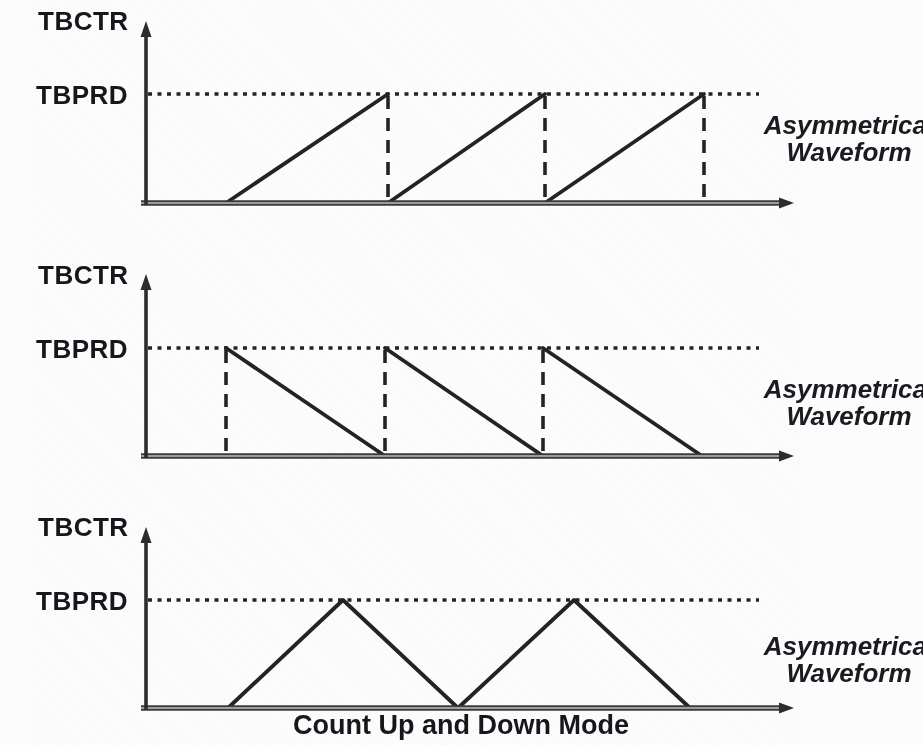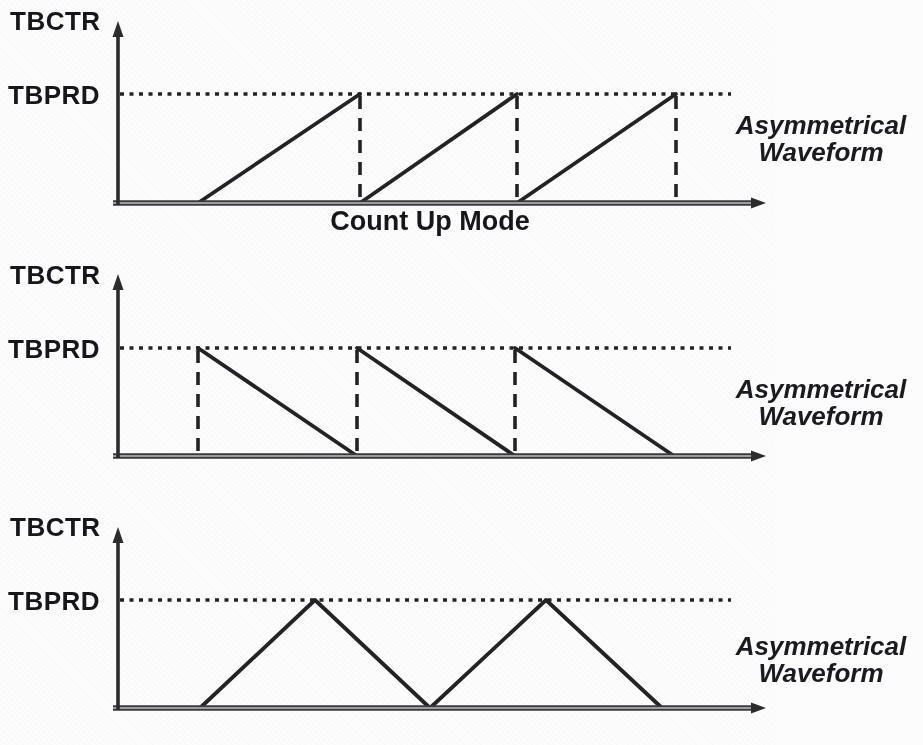--- a/index.html
+++ b/index.html
@@ -8,20 +8,21 @@
     overflow: hidden;
     background: #fcfcfd;
     font-family: "Liberation Sans", sans-serif;
   }
   #stage {
     position: relative;
     width: 775px; height: 745px;
     background:
       repeating-linear-gradient(45deg, rgba(90,110,150,0.025) 0 1px, transparent 1px 4px),
       #fcfcfd;
+    margin-left: 28px;
   }
   #diagram-svg {
     position: absolute; left: 0; top: 0;
   }
   .axlabel {
     position: absolute;
     font-size: 26px;
     font-weight: bold;
     color: #17171b;
     letter-spacing: 0.5px;
@@ -81,27 +82,27 @@
       <polyline points="200,708 315,600 430,708 546,600 662,708" fill="none" stroke="#232325" stroke-width="3.8" stroke-linecap="round" stroke-linejoin="round"></polyline>
       <line x1="113" y1="708" x2="756" y2="708" stroke="#3b3b3d" stroke-width="5.6"></line>
       <line x1="113" y1="708" x2="756" y2="708" stroke="#9c9c9e" stroke-width="2.2"></line>
       <polygon points="766,708 751,702.5 751,713.5" fill="#2c2c2e"></polygon>
       <line x1="118" y1="710" x2="118" y2="539" stroke="#2c2c2e" stroke-width="3.6"></line>
       <polygon points="118,527 112.5,543 123.5,543" fill="#2c2c2e"></polygon>
     </svg>
 
   <div class="axlabel" style="left:10px; top:6px">TBCTR</div>
   <div class="axlabel" style="left:8px; top:80px">TBPRD</div>
-  <div class="modelabel" style="left:430px; top:206px">Count Up Mode</div>
   <div class="wavelabel" style="left:821px; top:112px">Asymmetrical
 Waveform</div>
 
   <div class="axlabel" style="left:10px; top:260px">TBCTR</div>
   <div class="axlabel" style="left:8px; top:334px">TBPRD</div>
   <div class="wavelabel" style="left:821px; top:376px">Asymmetrical
 Waveform</div>
 
   <div class="axlabel" style="left:10px; top:512px">TBCTR</div>
   <div class="axlabel" style="left:8px; top:586px">TBPRD</div>
+  <div class="modelabel" style="left:433px; top:710px">Count Up and Down Mode</div>
   <div class="wavelabel" style="left:821px; top:633px">Asymmetrical
 Waveform</div>
 
 </div>
 
 </body></html>

